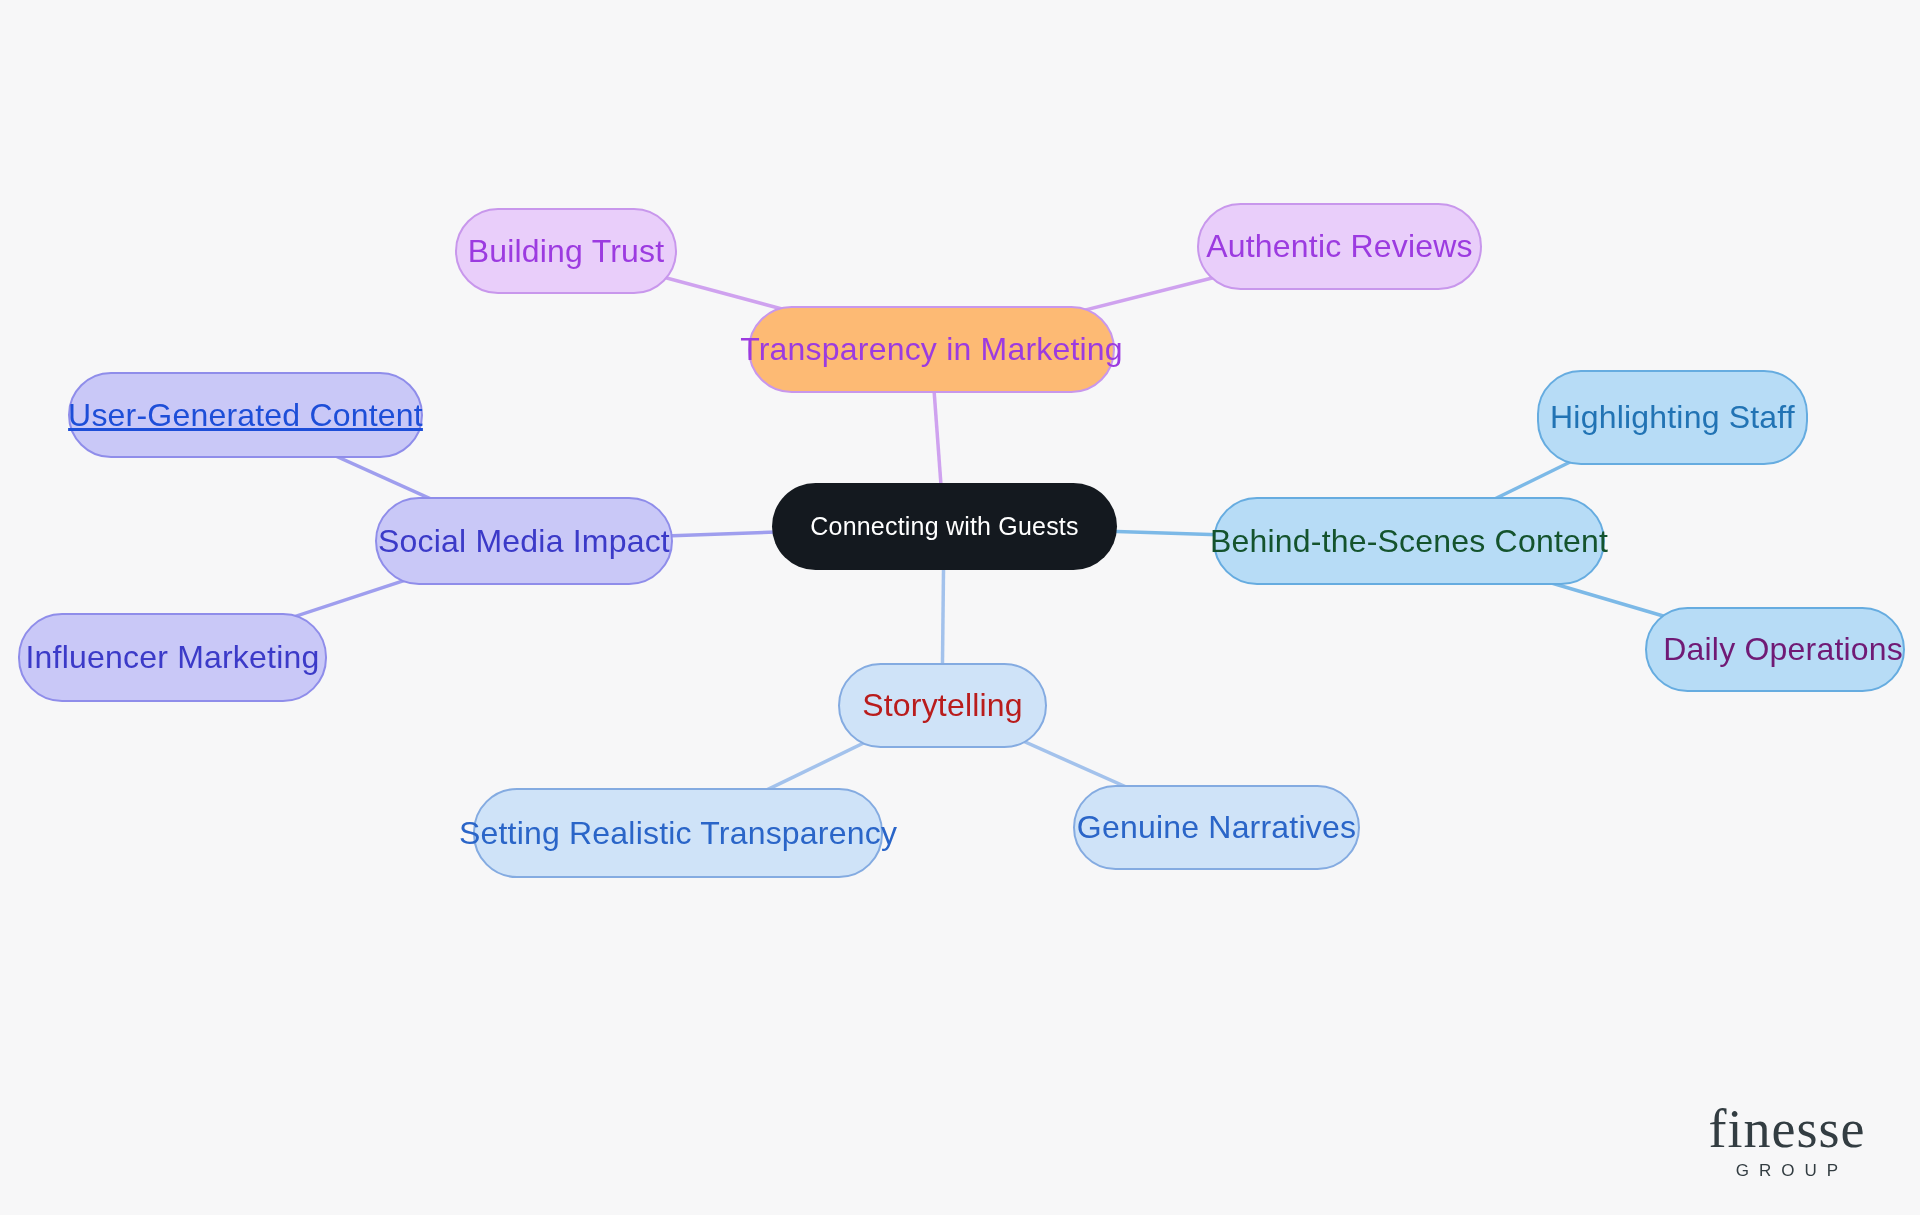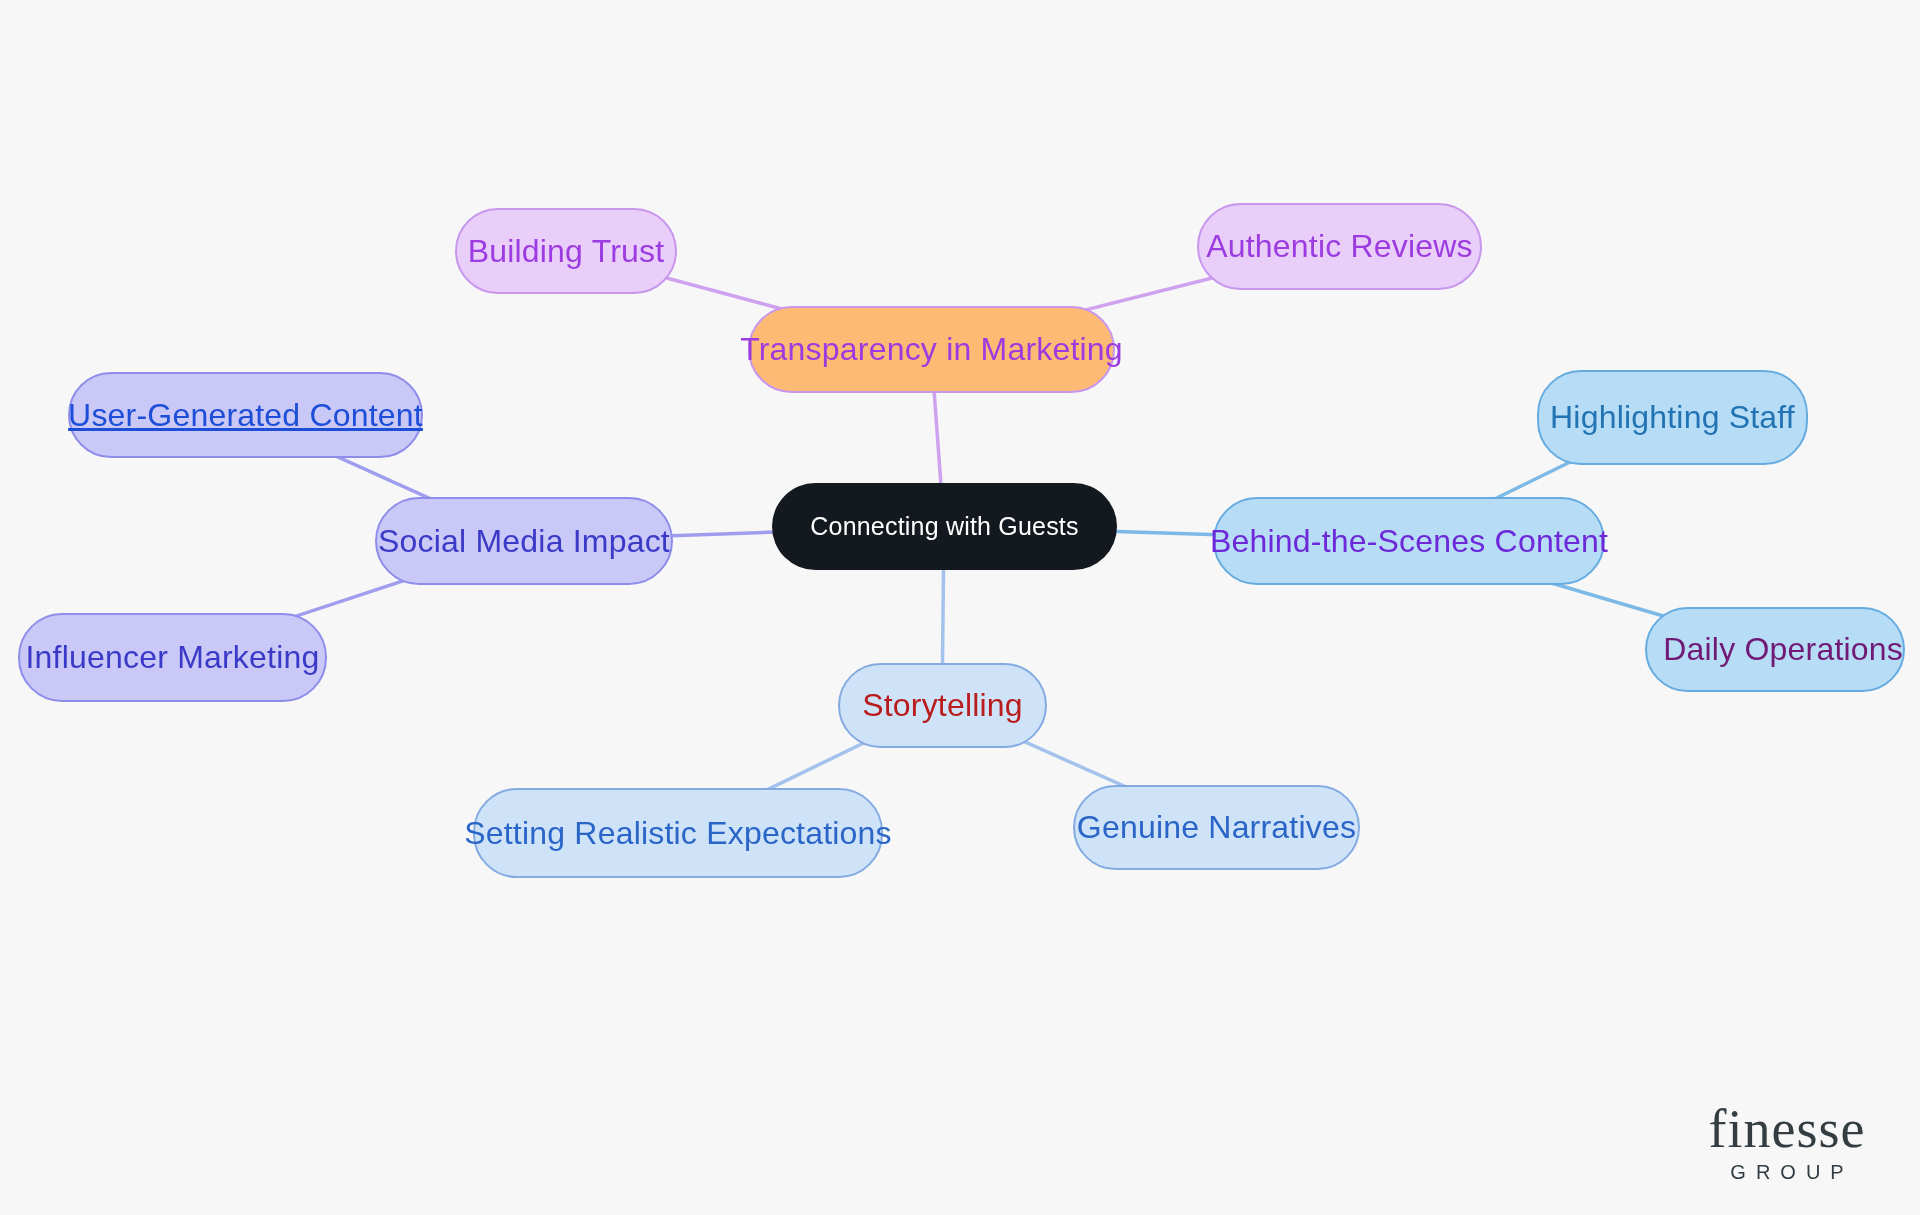--- a/index.html
+++ b/index.html
@@ -64,21 +64,21 @@
   .logo .wordmark {
     font-family: "Liberation Serif", serif;
     font-size: 54px;
     line-height: 58px;
     font-weight: 400;
     letter-spacing: 1px;
   }
   .logo .subtext {
     margin-top: 3px;
     font-family: "Liberation Sans", sans-serif;
-    font-size: 20px;
+    font-size: 17px;
     font-weight: 500;
     letter-spacing: 10px;
     padding-left: 10px; 
   }
 </style>
 </head>
 <body>
 
 <div class="canvas">
 
@@ -114,35 +114,35 @@
   <div class="node" id="n-social" style="background: rgb(201, 200, 247); border-color: rgb(143, 141, 234); color: rgb(59, 58, 200);">
     <span>Social Media Impact</span>
   </div>
   <div class="node" id="n-ugc" style="background: rgb(201, 200, 247); border-color: rgb(143, 141, 234); color: #1d4ed8; text-decoration: underline;">
     <span>User-Generated Content</span>
   </div>
   <div class="node" id="n-influencer" style="background: rgb(201, 200, 247); border-color: rgb(143, 141, 234); color: rgb(59, 58, 200);">
     <span>Influencer Marketing</span>
   </div>
 
-  <div class="node" id="n-behind" style="background: rgb(183, 220, 246); border-color: rgb(102, 172, 224); color: #6d28d9;">
+  <div class="node" id="n-behind" style="background: rgb(183, 220, 246); border-color: rgb(102, 172, 224); color: #14532d;">
     <span>Behind-the-Scenes Content</span>
   </div>
   <div class="node" id="n-highlighting" style="background: rgb(183, 220, 246); border-color: rgb(102, 172, 224); color: rgb(33, 115, 180);">
     <span>Highlighting Staff</span>
   </div>
   <div class="node" id="n-daily" style="background: rgb(183, 220, 246); border-color: rgb(102, 172, 224); color: #701a75; justify-content: flex-end;">
     <span>Daily Operations</span>
   </div>
 
   <div class="node" id="n-storytelling" style="background: rgb(207, 227, 248); border-color: rgb(132, 171, 225); color: #b91c1c;">
     <span>Storytelling</span>
   </div>
   <div class="node" id="n-setting" style="background: rgb(207, 227, 248); border-color: rgb(132, 171, 225); color: rgb(42, 101, 200);">
-    <span>Setting Realistic Expectations</span>
+    <span>Setting Realistic Transparency</span>
   </div>
   <div class="node" id="n-genuine" style="background: rgb(207, 227, 248); border-color: rgb(132, 171, 225); color: rgb(42, 101, 200);">
     <span>Genuine Narratives</span>
   </div>
 
   <div class="logo" style="color: rgb(51, 61, 66);">
     <div class="wordmark">finesse</div>
     <div class="subtext">GROUP</div>
   </div>
 

